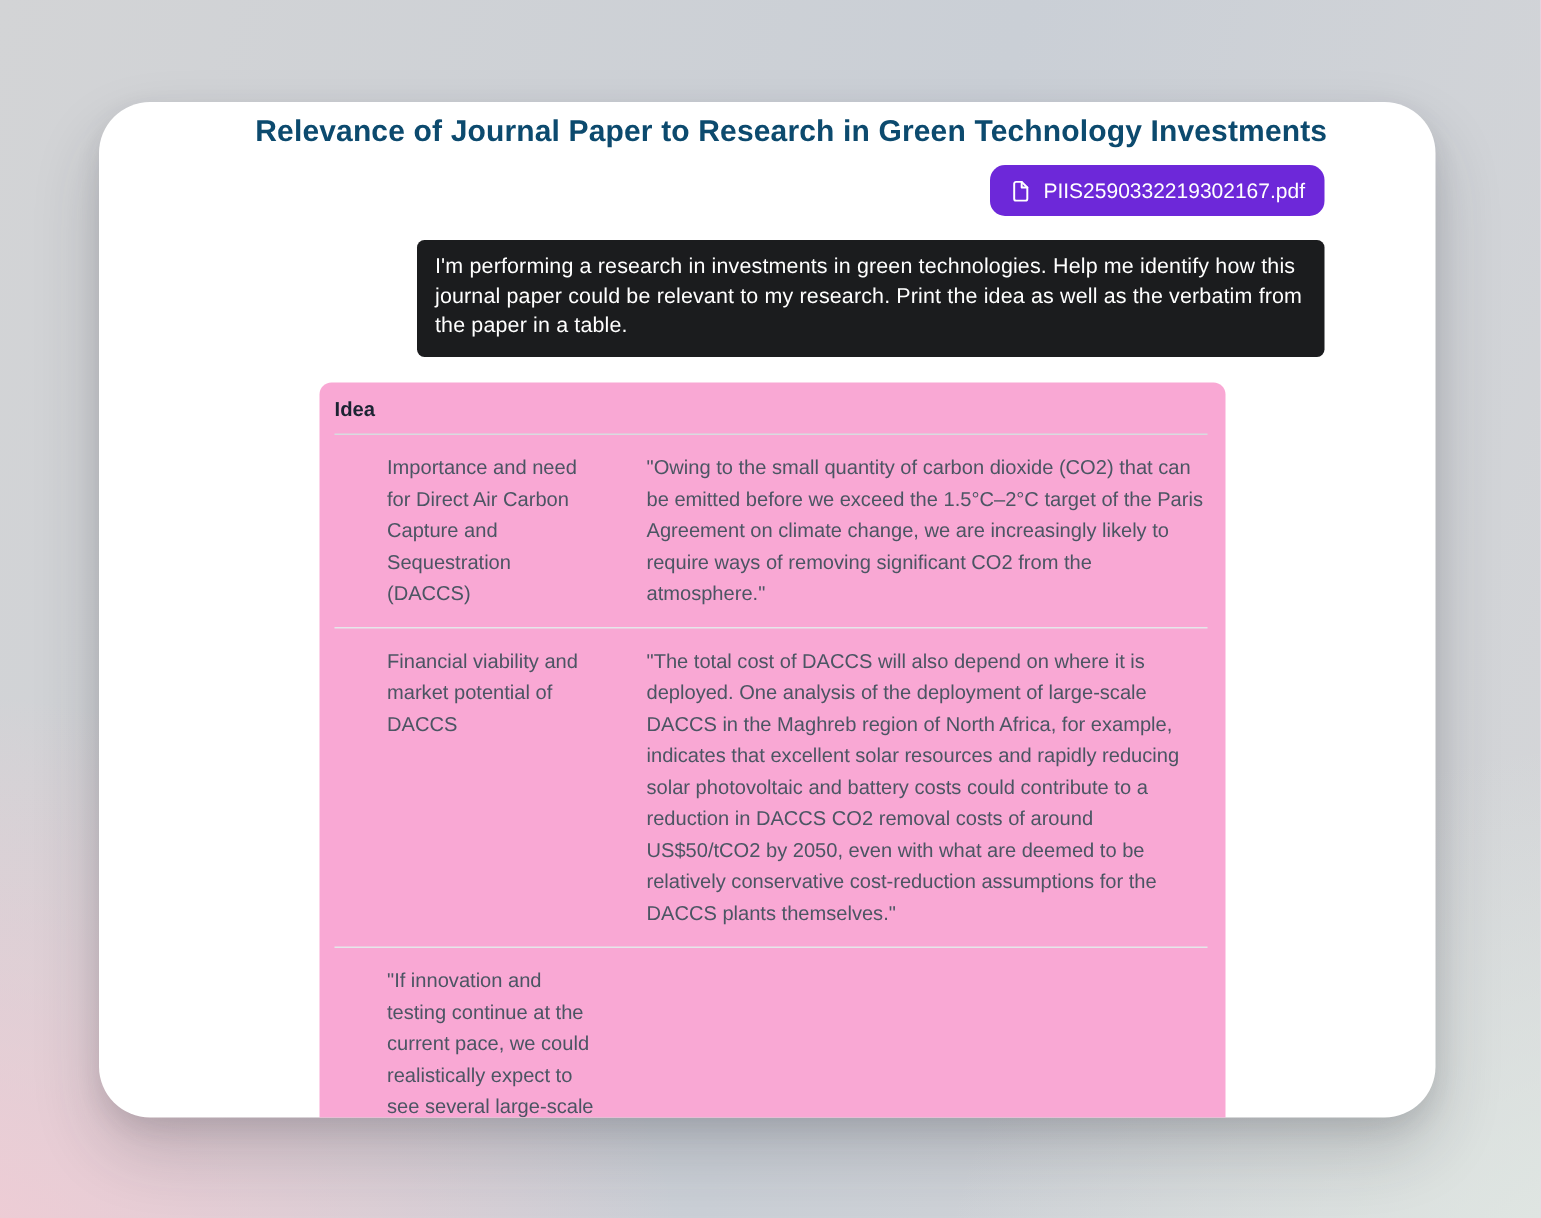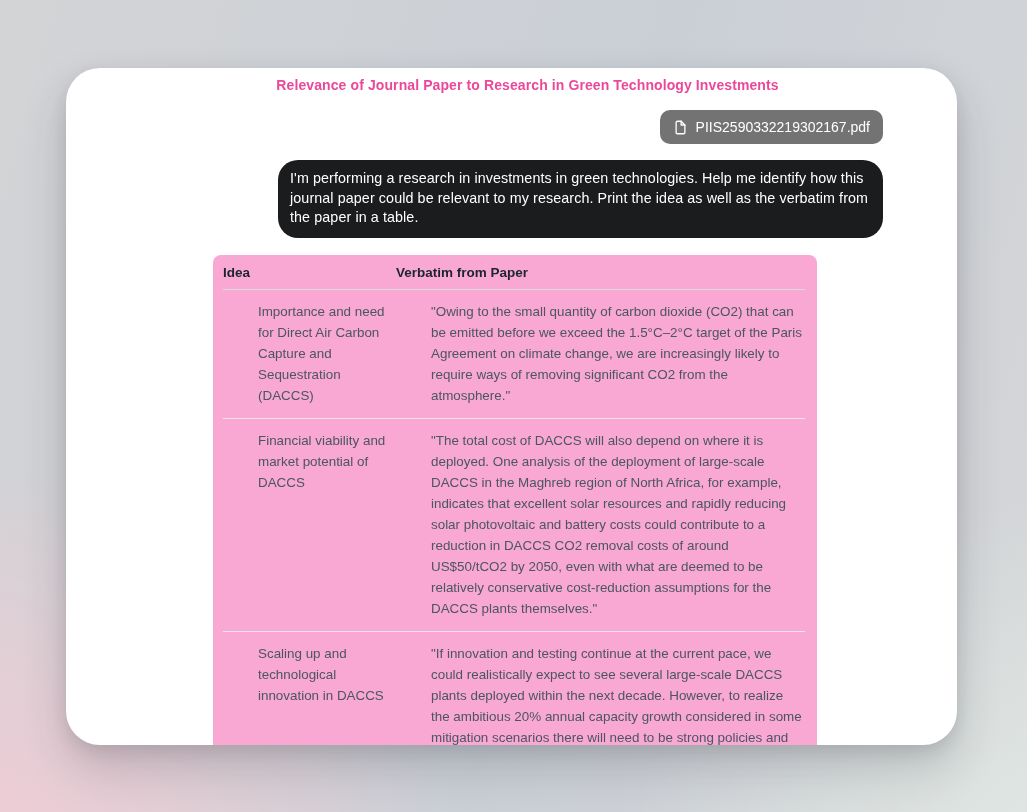--- a/index.html
+++ b/index.html
@@ -20,50 +20,50 @@
     background: #ffffff;
     border-radius: 34px;
     box-shadow: 0 22px 45px rgba(40, 40, 50, 0.20), 0 6px 16px rgba(40,40,50,0.10);
     overflow: hidden;
   }
 
   .page-title {
     position: absolute;
     left: 32px; right: 0; top: 9px;
     text-align: center;
-    font-size: 14px;
+    font-size: 20px;
     font-weight: 700;
-    color: #ec4899;
+    color: #0c4a6e;
     letter-spacing: 0.1px;
   }
 
   .chip {
     position: absolute;
     top: 42px; right: 74px;
     height: 34px;
     display: flex;
     align-items: center;
     gap: 8px;
-    background: #737373;
+    background: #6d28d9;
     color: #ffffff;
     border-radius: 10px;
     padding: 0 13px;
     font-size: 14px;
     font-weight: 500;
     cursor: pointer;
   }
   .chip svg { display: block; }
 
   .bubble {
     position: absolute;
     top: 92px; right: 74px;
     width: 605px;
     background: #1b1c1e;
     color: #ffffff;
-    border-radius: 20px;
+    border-radius: 5px;
     padding: 9px 12px 10px 12px;
     font-size: 14.3px;
     font-weight: 500;
     line-height: 19.5px;
     letter-spacing: 0.1px;
   }
 
   .table {
     position: absolute;
     left: 147px; top: 187px;
@@ -116,32 +116,30 @@
   </div>
 
   <div class="bubble">
     <span>I'm performing a research in investments in green technologies. Help me identify how this journal paper could be relevant to my research. Print the idea as well as the verbatim from the paper in a table.</span>
   </div>
 
   <div class="table">
 
     <div class="t-header">
       <div class="th">Idea</div>
-      <div class="th">Verbatim from Paper</div>
     </div>
 
     <div class="t-row">
       <div class="cell idea">Importance and need for Direct Air Carbon Capture and Sequestration (DACCS)</div>
       <div class="cell verbatim">"Owing to the small quantity of carbon dioxide (CO2) that can be emitted before we exceed the 1.5°C–2°C target of the Paris Agreement on climate change, we are increasingly likely to require ways of removing significant CO2 from the atmosphere."</div>
     </div>
 
     <div class="t-row">
       <div class="cell idea">Financial viability and market potential of DACCS</div>
       <div class="cell verbatim">"The total cost of DACCS will also depend on where it is deployed. One analysis of the deployment of large-scale DACCS in the Maghreb region of North Africa, for example, indicates that excellent solar resources and rapidly reducing solar photovoltaic and battery costs could contribute to a reduction in DACCS CO2 removal costs of around US$50/tCO2 by 2050, even with what are deemed to be relatively conservative cost-reduction assumptions for the DACCS plants themselves."</div>
     </div>
 
     <div class="t-row">
-      <div class="cell idea">Scaling up and technological innovation in DACCS</div>
       <div class="cell verbatim">"If innovation and testing continue at the current pace, we could realistically expect to see several large-scale DACCS plants deployed within the next decade. However, to realize the ambitious 20% annual capacity growth considered in some mitigation scenarios there will need to be strong policies and financial investment that further encourage research and development, deployment, operation and maintenance, and supporting skills and infrastructures."</div>
     </div>
 
   </div>
 </div>
 
 </body></html>

